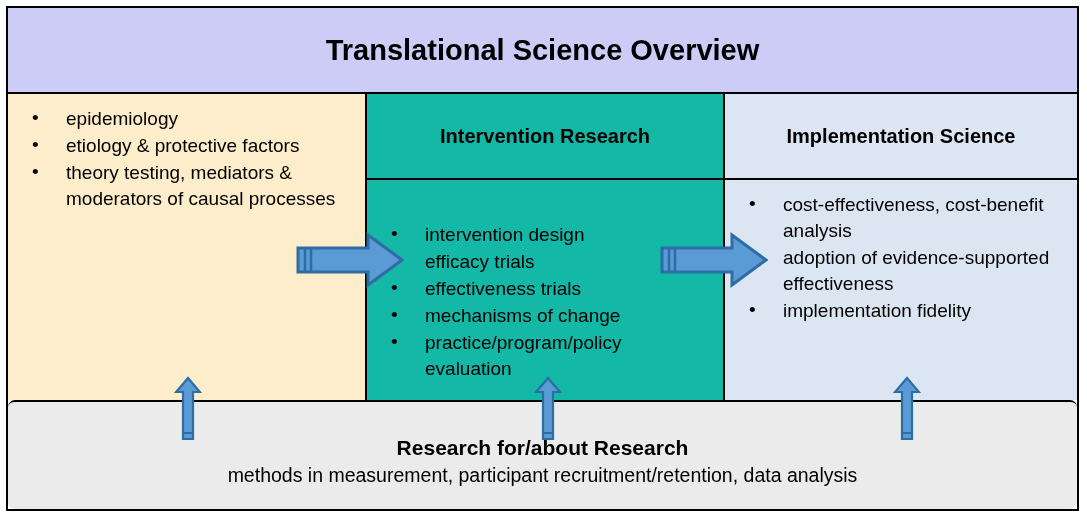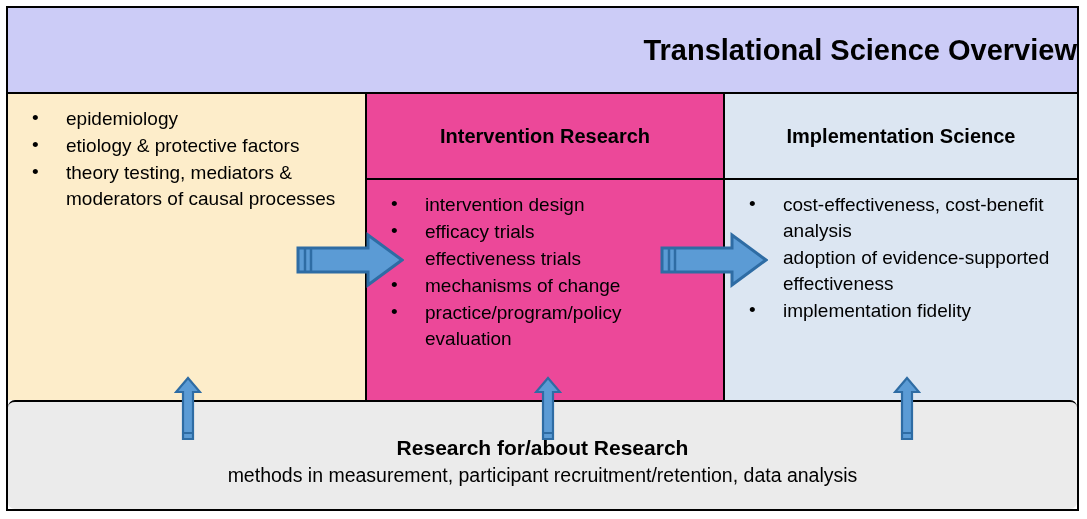--- a/index.html
+++ b/index.html
@@ -30,21 +30,21 @@
     position: absolute;
     left: 0;
     top: 0;
     width: 100%;
     height: 86px;
     background: #ccccf7;
     border-bottom: 2px solid #000000;
     box-sizing: border-box;
     display: flex;
     align-items: center;
-    justify-content: flex-end;
+    justify-content: center;
   }
   .title-text {
     font-size: 29px;
     font-weight: bold;
     color: #000000;
     letter-spacing: 0px;
   }
 
   
   .columns {
@@ -56,21 +56,21 @@
     display: flex;
   }
   .column {
     position: relative;
     box-sizing: border-box;
     display: flex;
     flex-direction: column;
     border-right: 2px solid #000000;
   }
   .column.col-1 { width: 359px; background: #fdedca; }
-  .column.col-2 { width: 358px; background: #ec4899; }
+  .column.col-2 { width: 358px; background: #14b8a6; gap: 30px; }
   .column.col-3 { width: 352px; background: #dce6f2; border-right: none; }
 
   .col-header {
     height: 86px;
     border-bottom: 2px solid #000000;
     box-sizing: border-box;
     display: flex;
     align-items: center;
     justify-content: center;
     font-size: 20px;

